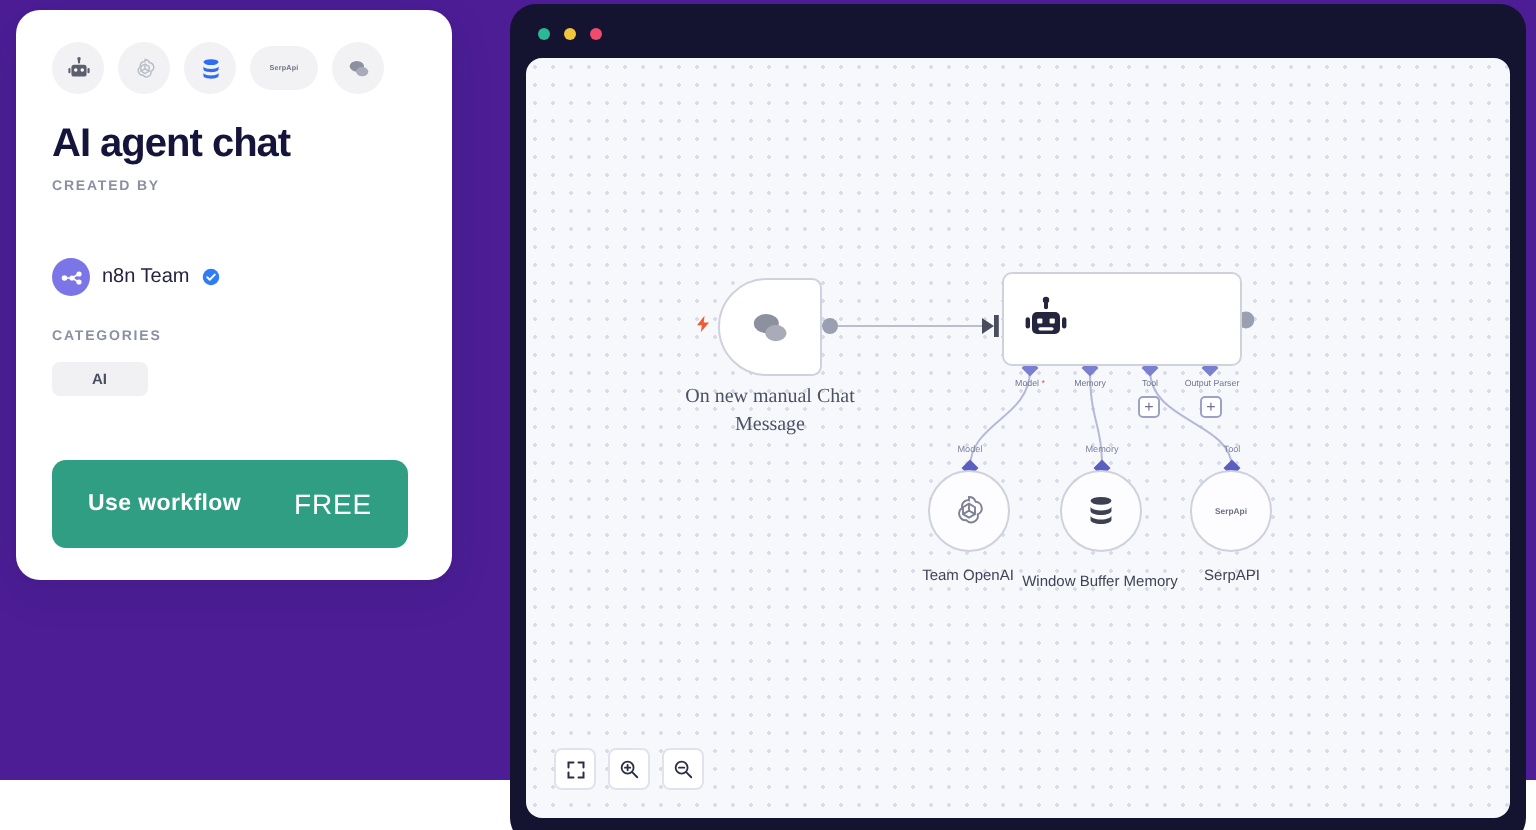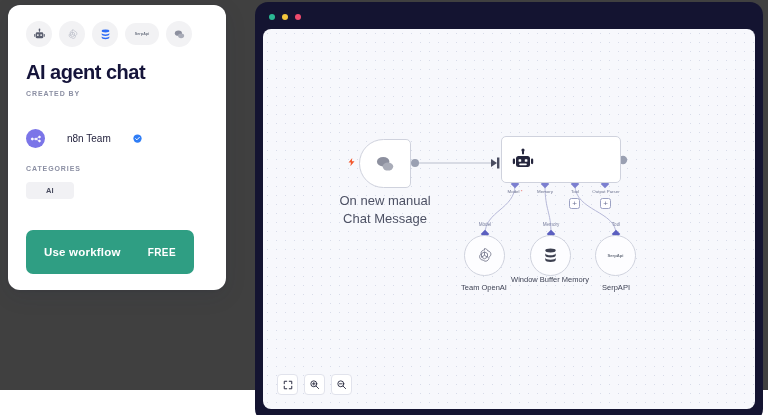--- a/index.html
+++ b/index.html
@@ -2,21 +2,21 @@
 <html><head>
 <meta charset="utf-8">
 <style>
   * { box-sizing: border-box; margin: 0; padding: 0; }
   html, body {
     width: 768px; height: 415px;
     background: #ffffff;
     font-family: "Liberation Sans", sans-serif;
     overflow: hidden;
   }
-  .page { position: relative; width: 768px; height: 390px; background:#404040; }
+  .page { position: relative; width: 768px; height: 390px; background:#4c1d95; }
 
   
   .card {
     position: absolute; left: 8px; top: 5px;
     width: 218px; height: 285px;
     background: #ffffff;
     border-radius: 12px;
     box-shadow: 0 6px 22px rgba(30,35,70,.10), 0 1px 3px rgba(30,35,70,.06);
     padding: 16px 18px;
   }
@@ -34,43 +34,43 @@
   .card-title {
     font-size: 20px; font-weight: 700; color: #15143a;
     letter-spacing: -0.5px; line-height: 1.1; margin-bottom: 7px;
   }
   .card-sub { font-size: 9px; color: #6b6e80; margin-bottom: 22px; }
 
   .section-label {
     font-size: 7px; font-weight: 700; color: #8b8fa3;
     letter-spacing: 0.9px; margin-bottom: 7px;
   }
-  .author-row { display: flex; align-items: center; gap: 22px; margin-bottom: 17px; margin-top: 32px; }
+  .author-row { display: flex; align-items: center; gap: 6px; margin-bottom: 17px; margin-top: 32px; }
   .avatar {
     width: 19px; height: 19px; border-radius: 50%;
     background: #7b75e8; display:flex; align-items:center; justify-content:center;
     flex: 0 0 auto;
   }
   .author-name { font-size: 10px; color: #25243f; font-weight: 500; }
   .verified { width: 9px; height: 9px; flex:0 0 auto; }
 
   .cat-chip {
     display: inline-block; background: #f1f1f4; color: #4a4d60;
     font-size: 7.5px; font-weight: 600; border-radius: 4px;
     padding: 4px 20px; margin-bottom: 20px;
   }
 
   .use-btn {
-    position: absolute; left: 18px; right: 32px; bottom: 16px;
+    position: absolute; left: 18px; right: 22px; bottom: 16px;
     height: 44px; background: #2f9e83; border-radius: 7px;
     display: flex; align-items: center; justify-content: space-between;
     padding: 0 18px; border: none; cursor: pointer;
   }
   .use-btn .lbl { font-size: 11.5px; font-weight: 700; color: #ffffff; letter-spacing:.2px;}
-  .use-btn .price { font-size: 10px; font-weight: 700; color: #ffffff; letter-spacing:.4px;}
+  .use-btn .price { font-size: 14px; font-weight: 400; color: #ffffff; letter-spacing:.4px;}
 
   
   .window {
     position: absolute; left: 255px; top: 2px;
     width: 508px; height: 420px;
     background: #141431;
     border-radius: 13px 13px 13px 13px;
     padding: 8px;
   }
   .titlebar { height: 14px; display: flex; align-items: center; gap: 7px; padding-left: 6px; }
@@ -94,21 +94,21 @@
     position: absolute; left: 96px; top: 110px;
     width: 52px; height: 49px;
     background: #ffffff;
     border: 1.2px solid #cfd2dd;
     border-radius: 25px 5px 5px 25px;
     display: flex; align-items: center; justify-content: center;
   }
   .bolt { position: absolute; left: 84px; top: 126px; width:9px; height:14px; }
   .trigger-label {
     position: absolute; left: 62px; top: 163px; width: 120px;
-    text-align: center; font-size: 13px; color: #4d5164; line-height: 1.35;
+    text-align: center; font-size: 10px; color: #4d5164; line-height: 1.35; font-family: Liberation Serif, serif;
   }
 
   .agent-node {
     position: absolute; left: 238px; top: 107px;
     width: 120px; height: 47px;
     background: #ffffff; border: 1.2px solid #cfd2dd; border-radius: 5px;
     display: flex; align-items: center; padding: 0 9px; gap: 8px;
   }
   .agent-text { line-height: 1.15; }
   .agent-title { font-size: 7.6px; font-weight: 600; color: #25263d; }
@@ -298,21 +298,21 @@
       </div>
       <div class="sub-label" style="left:171px; top:254px;">Team OpenAI</div>
 
       <div class="sub-node" style="left:267px; top:206px;">
         <svg width="19" height="19" viewBox="0 0 24 24" fill="#3d4050">
           <ellipse cx="12" cy="5.6" rx="6.6" ry="2.5"></ellipse>
           <path d="M5.4 9.2c0 1.4 2.9 2.5 6.6 2.5s6.6-1.1 6.6-2.5v2.8c0 1.4-2.9 2.5-6.6 2.5s-6.6-1.1-6.6-2.5z"></path>
           <path d="M5.4 14.9c0 1.4 2.9 2.5 6.6 2.5s6.6-1.1 6.6-2.5v2.8c0 1.4-2.9 2.5-6.6 2.5s-6.6-1.1-6.6-2.5z"></path>
         </svg>
       </div>
-      <div class="sub-label" style="left:237px; top:246px;">Window Buffer Memory</div>
+      <div class="sub-label" style="left:237px; top:257px;">Window Buffer Memory</div>
 
       <div class="sub-node" style="left:332px; top:206px;">
         <span class="serp-sub">SerpApi</span>
       </div>
       <div class="sub-label" style="left:303px; top:254px;">SerpAPI</div>
 
       <div class="toolbar">
         <div class="tool-btn">
           <svg width="10" height="10" viewBox="0 0 24 24" fill="none" stroke="#2b2d42" stroke-width="2.4" stroke-linecap="round">
             <path d="M3 9V3h6M21 9V3h-6M3 15v6h6M21 15v6h-6"></path>

